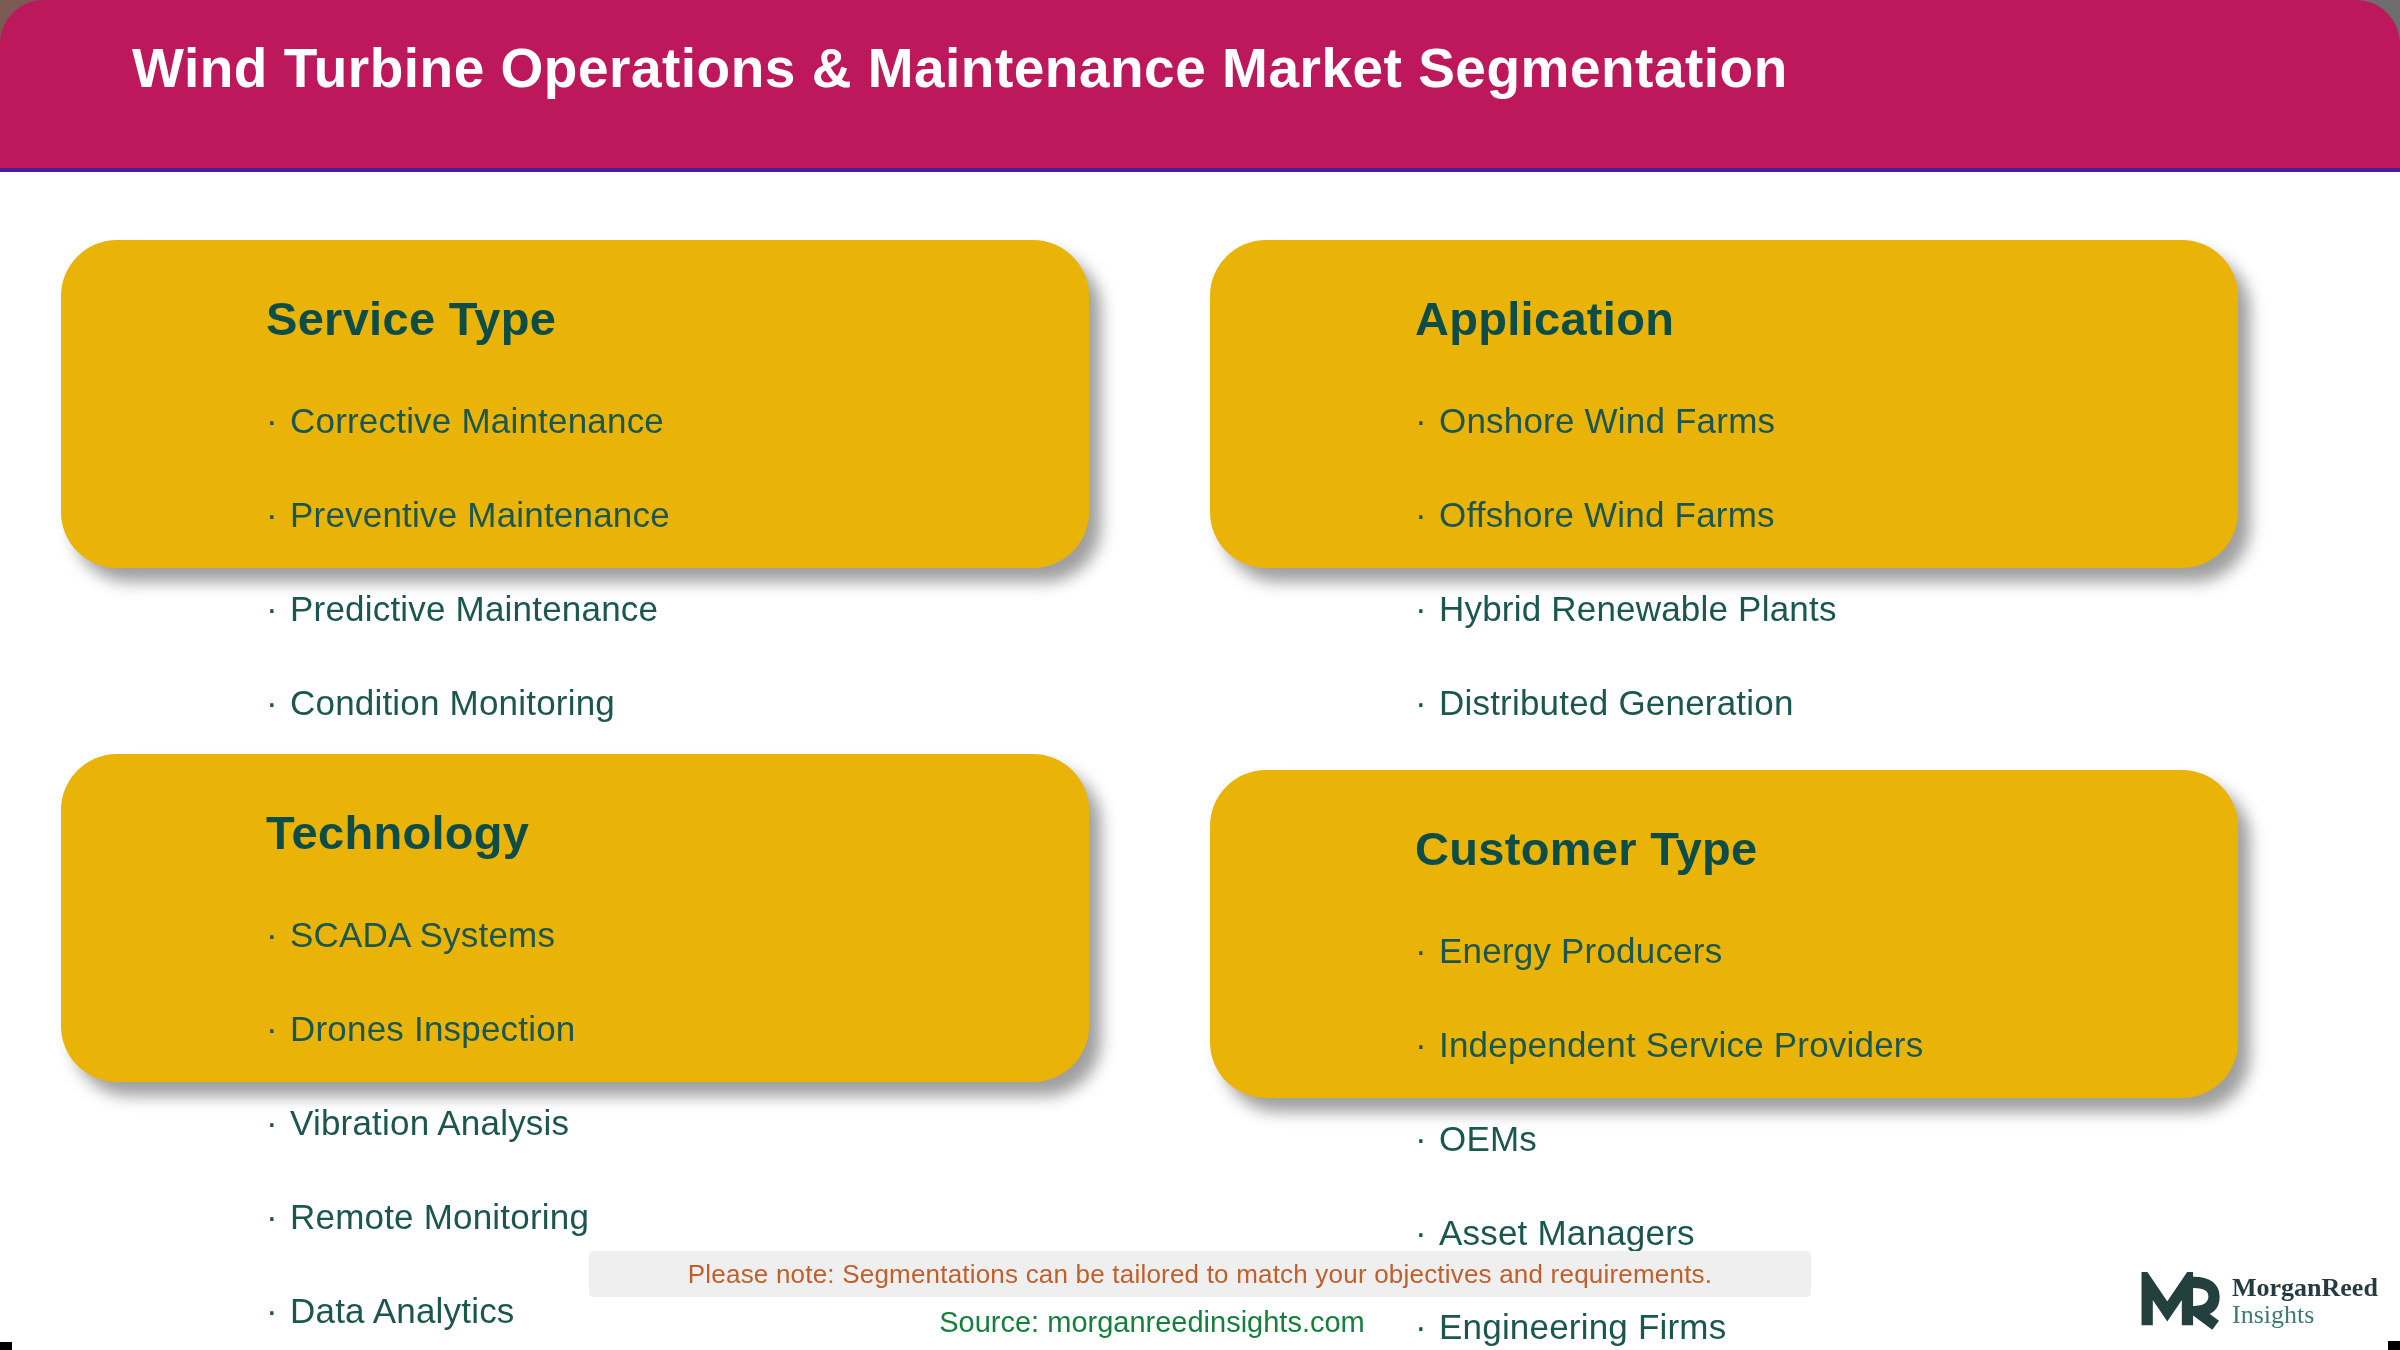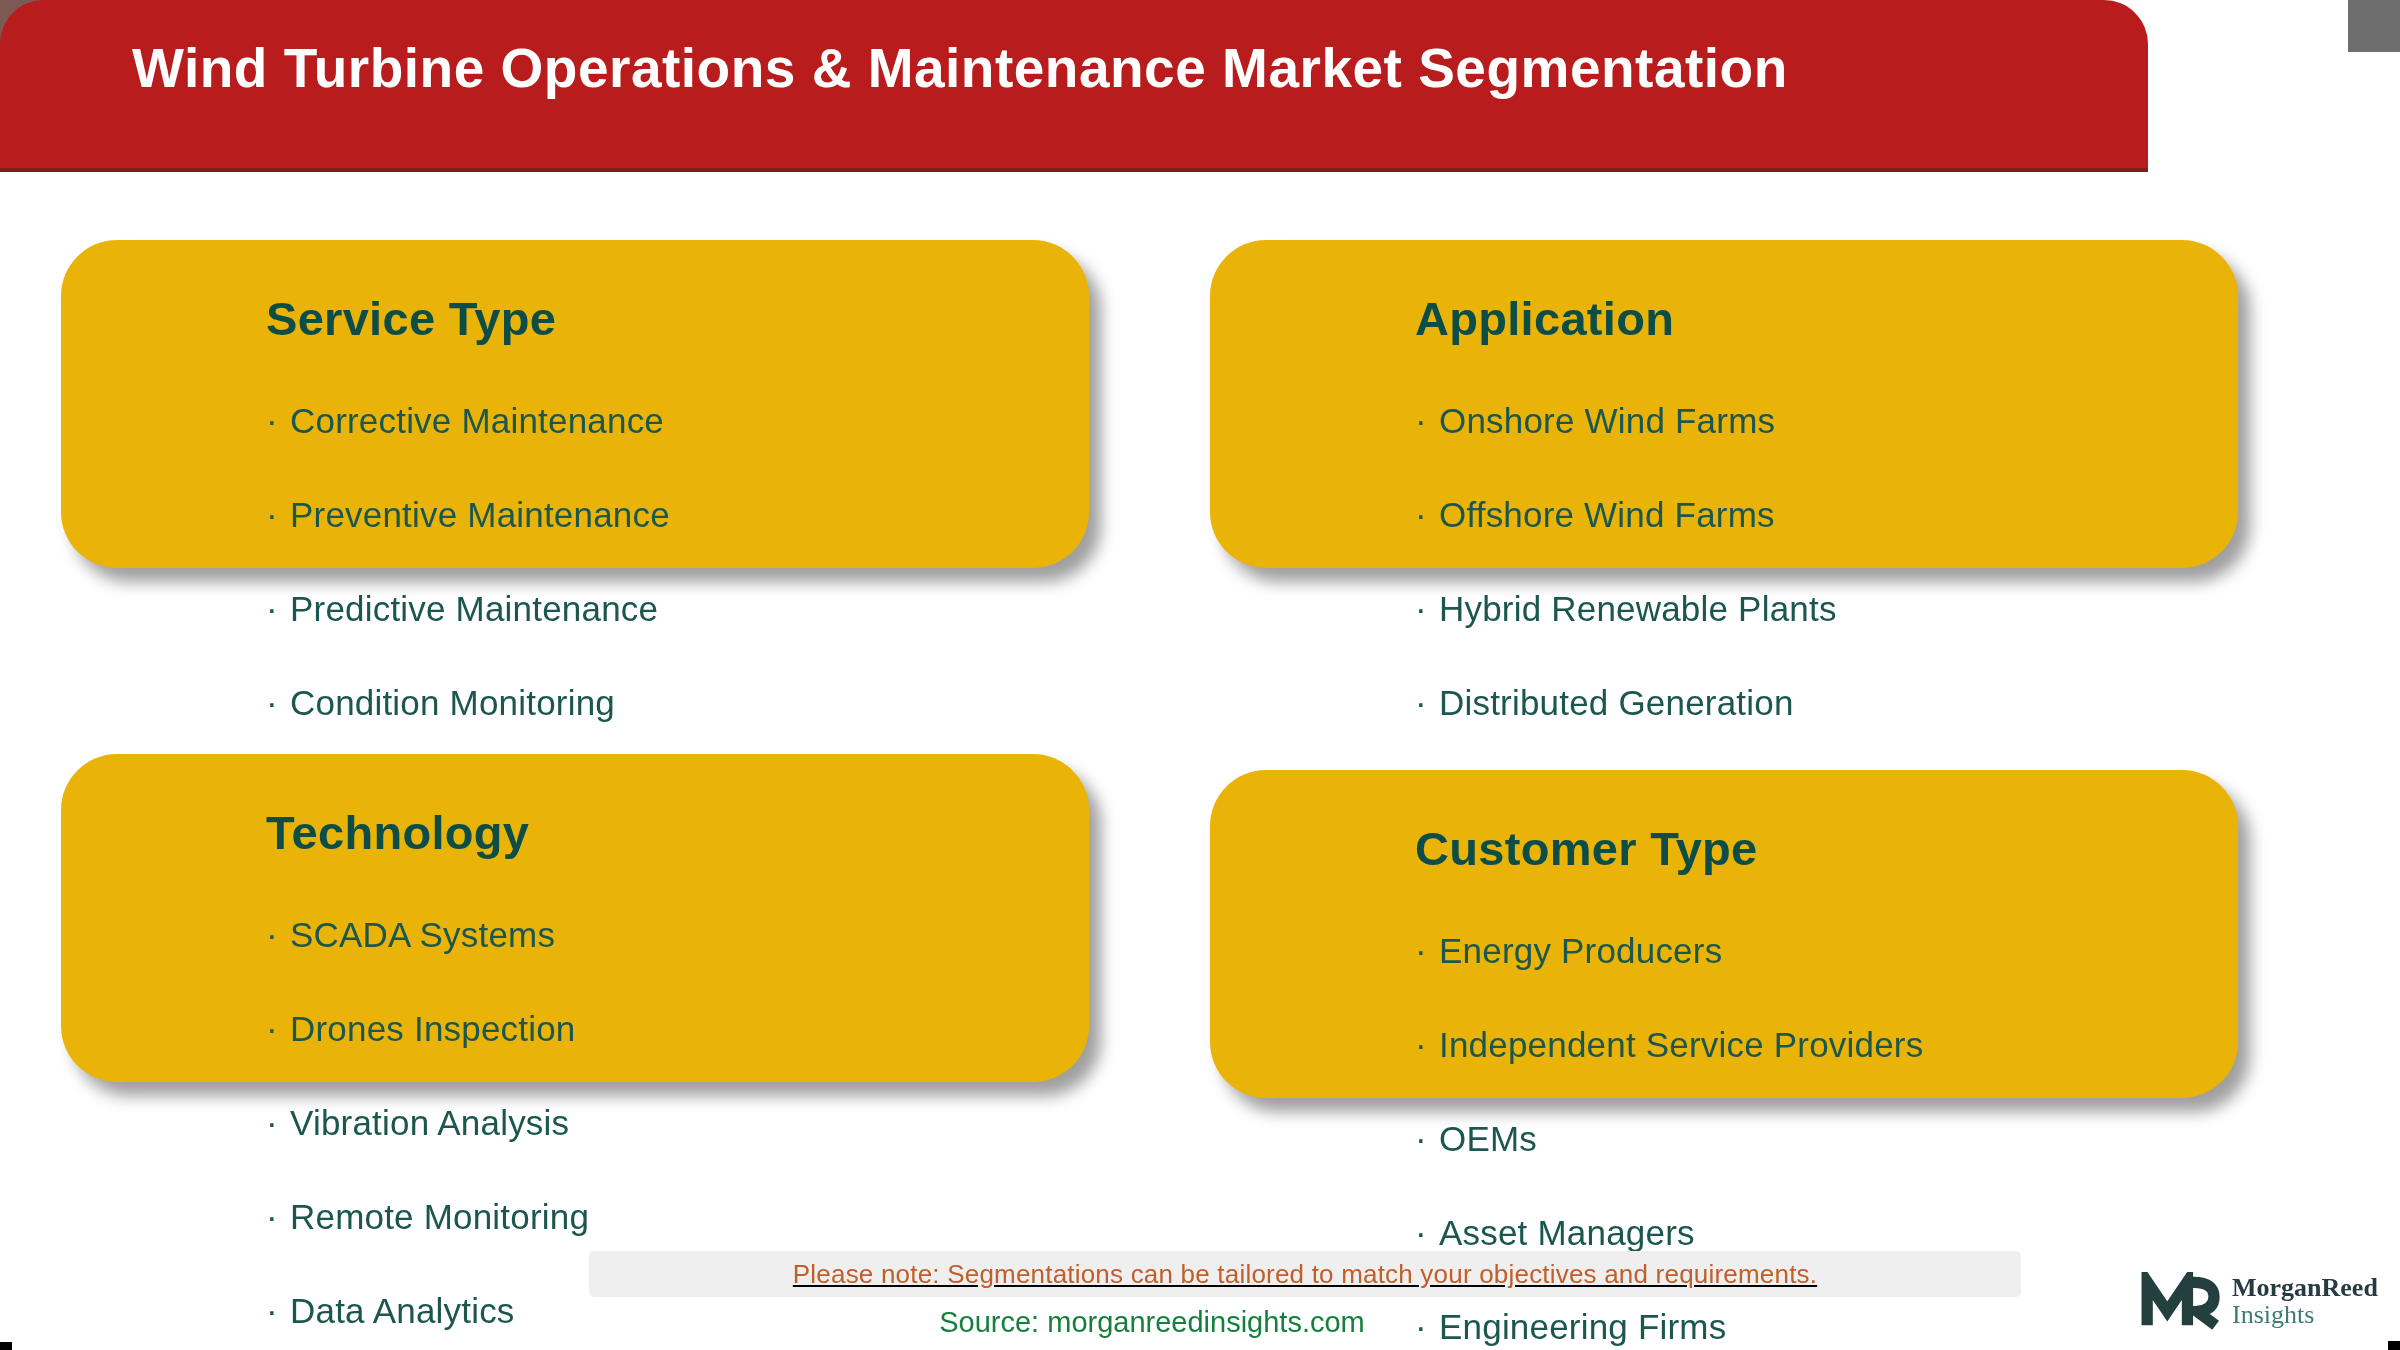--- a/index.html
+++ b/index.html
@@ -7,23 +7,23 @@
     position:relative;width:2400px;height:1350px;background:#ffffff;
     overflow:hidden;font-family:"Liberation Sans", sans-serif;
   }
   
   .corner-tl{position:absolute;left:0;top:0;width:46px;height:46px;background:#7c5a53;z-index:0;}
   .corner-tr{position:absolute;right:0;top:0;width:52px;height:52px;background:#6e6e6e;z-index:0;}
   .notch-bl{position:absolute;left:0;top:1342px;width:12px;height:8px;background:#000;z-index:5;}
   .notch-br{position:absolute;left:2388px;top:1341px;width:12px;height:9px;background:#000;z-index:5;}
 
   .header{
-    position:absolute;left:0;top:0;width:2148px;height:172px;z-index:1;
-    background:#b91c1c;border-radius:44px 44px 0 0;
-    border-bottom:4px solid #7f1d1d;
+    position:absolute;left:0;top:0;width:2400px;height:172px;z-index:1;
+    background:#be185d;border-radius:44px 44px 0 0;
+    border-bottom:4px solid #4c1d95;
     box-sizing:border-box;
   }
   .header h1{
     margin:0;padding:36px 0 0 132px;
     font-size:55px;line-height:64px;font-weight:bold;color:#ffffff;letter-spacing:0.5px;
   }
 
   .card{
     position:absolute;width:1028px;height:328px;background:#eab308;
     border-radius:56px;box-shadow:12px 14px 16px rgba(0,0,0,0.38);
@@ -39,23 +39,23 @@
   }
   .item{
     font-size:35px;line-height:46px;color:#1b574f;letter-spacing:0.2px;
     white-space:nowrap;
     margin-top:48px;
   }
   .item .dot{display:inline-block;width:24px;color:#1b574f;font-size:35px;}
   .item .dot::before{content:"\00B7";}
 
   .note-strip{
-    position:absolute;left:589px;top:1251px;width:1432px;height:46px;
+    position:absolute;left:589px;top:1251px;width:1222px;height:46px;
     background:#efefef;border-radius:5px;z-index:3;
-    display:flex;align-items:center;justify-content:center;text-decoration:underline;
+    display:flex;align-items:center;justify-content:center;
   }
   .note-strip span{font-size:26px;color:#c05f2a;letter-spacing:0.2px;}
   .source-line{
     position:absolute;left:1152px;top:1306px;transform:translateX(-50%);
     font-size:29px;color:#15803d;z-index:3;white-space:nowrap;
   }
 
   .logo{position:absolute;left:2140px;top:1272px;z-index:3;display:flex;align-items:center;}
   .logo svg{display:block;}
   .logo-text{margin-left:10px;font-family:"Liberation Serif", serif;line-height:27px;}

